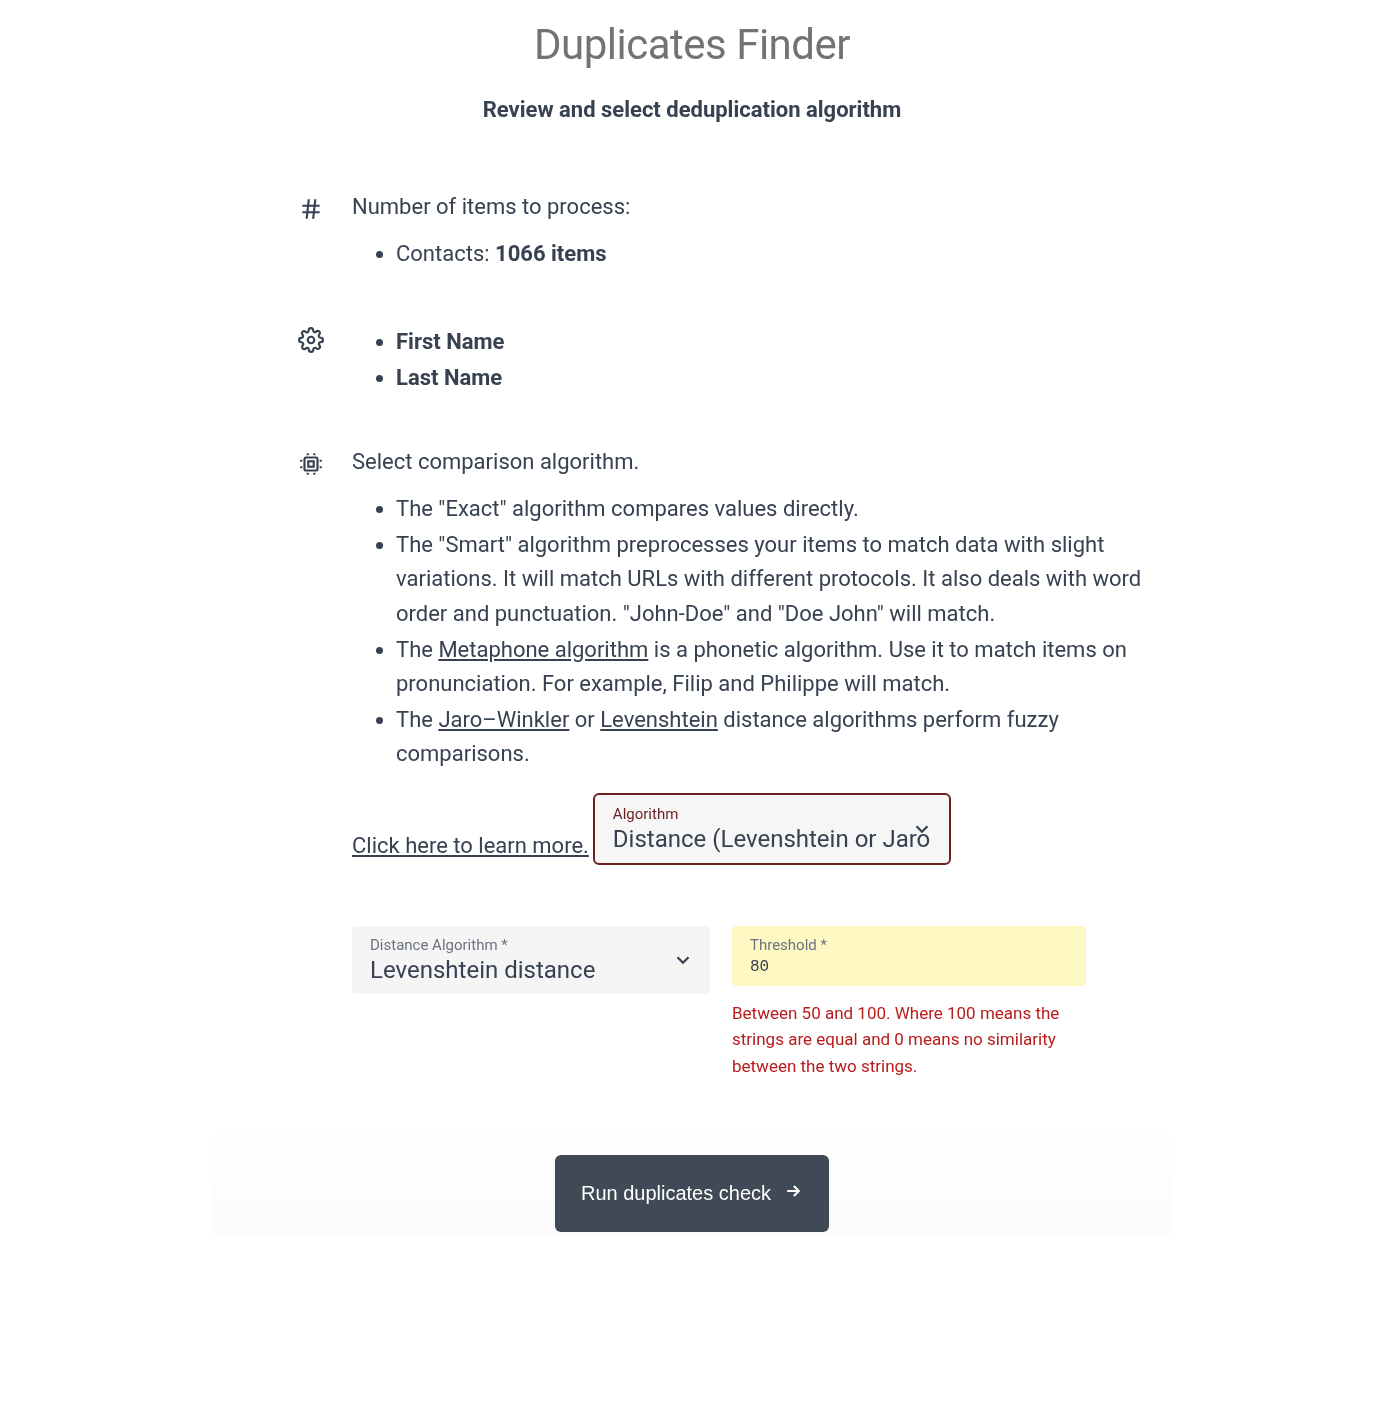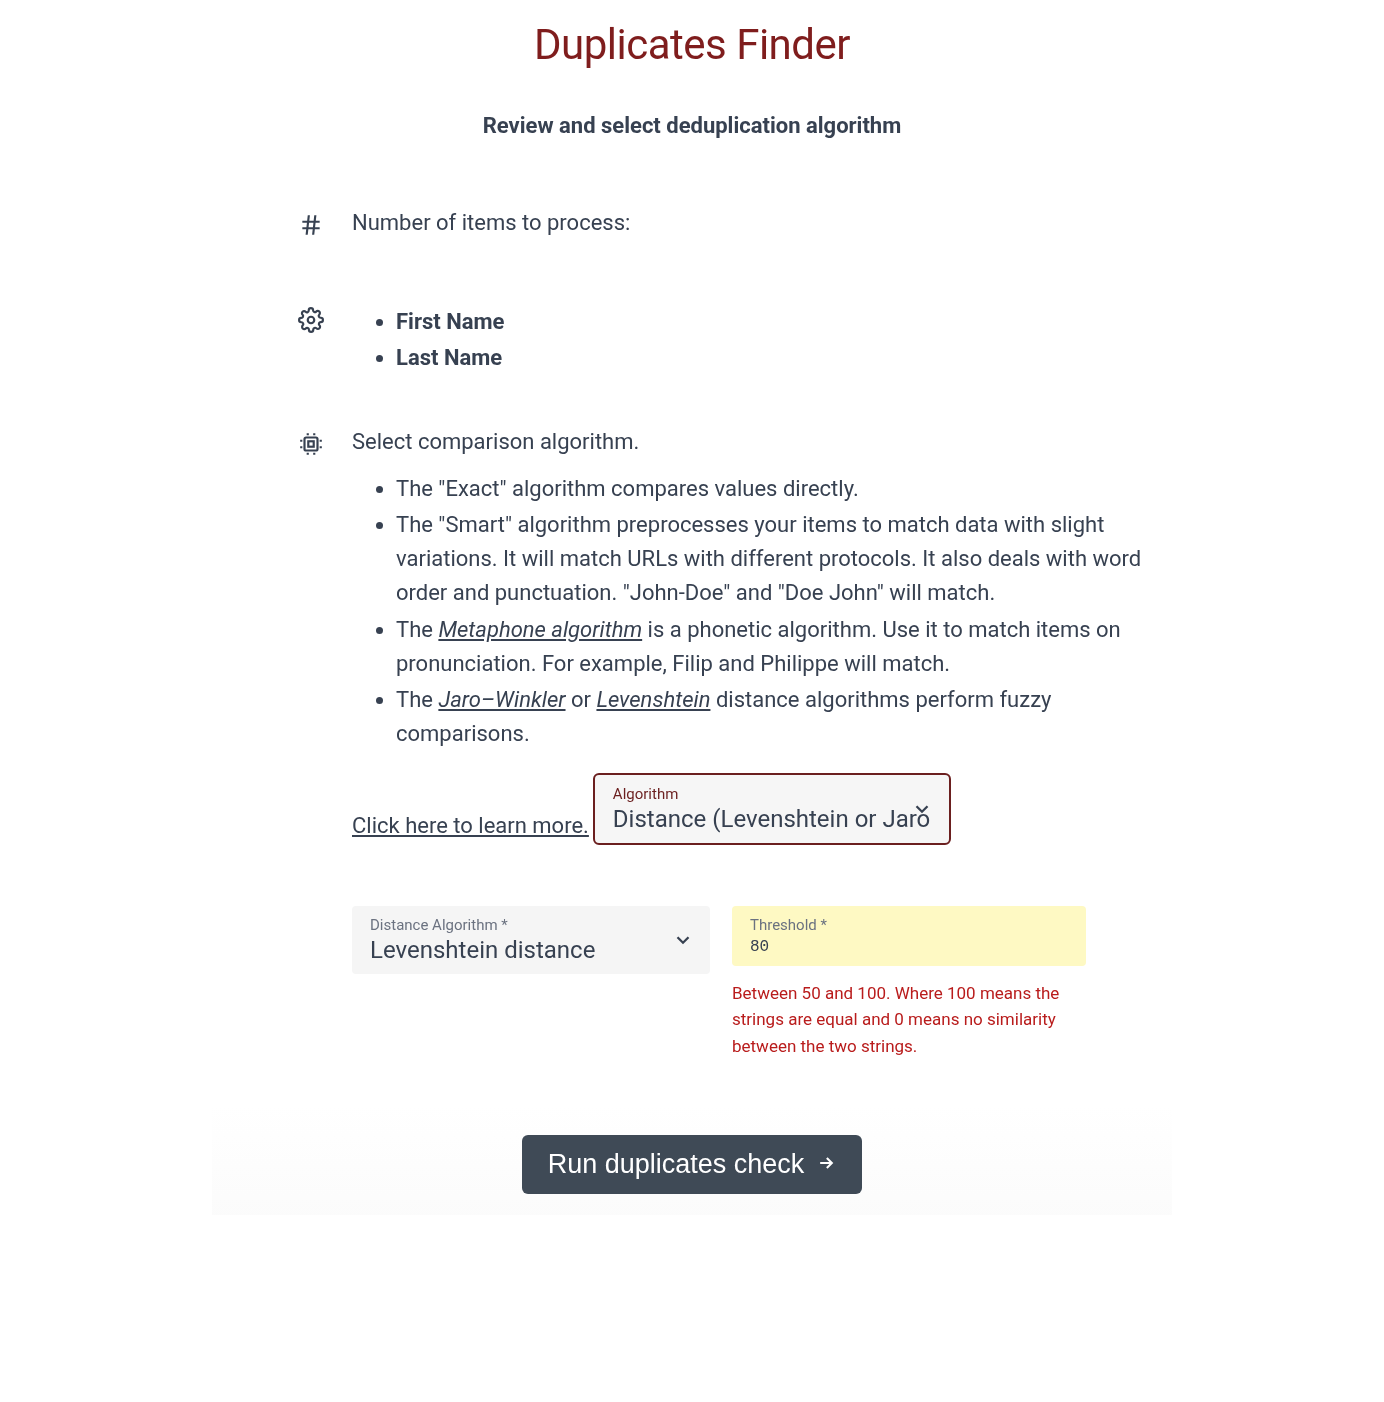--- a/index.html
+++ b/index.html
@@ -16,22 +16,22 @@
     padding: 20px 0;
   }
   .container {
     max-width: 960px;
     margin: 0 auto;
   }
   h1.title {
     font-size: 42px;
     font-weight: 400;
     text-align: center;
-    color: #7f1d1d;
-    margin-bottom: 44px;
+    color: #737373;
+    margin-bottom: 28px;
     letter-spacing: -0.5px;
   }
   .subtitle {
     text-align: center;
     font-size: 22px;
     font-weight: 700;
     color: #374151;
     margin-bottom: 72px;
   }
   .section {
@@ -73,21 +73,20 @@
     line-height: 1.55;
     margin-bottom: 2px;
   }
   .bold {
     font-weight: 700;
   }
   .link {
     text-decoration: underline;
     color: #374151;
     cursor: pointer;
-    font-style: italic;
   }
   .learn-more {
     font-size: 22px;
     text-decoration: underline;
     color: #374151;
     margin-top: 28px;
     margin-bottom: 28px;
     display: inline-block;
     cursor: pointer;
   }
@@ -191,23 +190,23 @@
     height: 110px;
     background: linear-gradient(to bottom, rgba(255,255,255,0), rgba(249,249,249,0.6));
     z-index: -1;
   }
   .run-btn {
     display: inline-flex;
     align-items: center;
     gap: 12px;
     background: #3f4a56;
     color: #ffffff;
-    font-size: 27px;
+    font-size: 20px;
     font-weight: 500;
-    padding: 14px 26px;
+    padding: 26px 26px;
     border: none;
     border-radius: 6px;
     cursor: pointer;
   }
   .run-btn svg {
     width: 20px;
     height: 20px;
     stroke: #ffffff;
     stroke-width: 2.5;
     fill: none;
@@ -221,20 +220,25 @@
   <div class="subtitle">Review and select deduplication algorithm</div>
 
   <div class="section">
     <div class="section-icon">
       <svg viewBox="0 0 24 24">
           <path d="M4 9h16M4 15h16M10 3L8 21M16 3l-2 18"></path>
         </svg>
     </div>
     <div class="section-body">
       <div class="section-heading">Number of items to process:</div>
+      <ul class="bullet">
+        <li>
+          <span>Contacts: </span><span class="bold">1066 items</span>
+        </li>
+      </ul>
     </div>
   </div>
 
   <div class="section">
     <div class="section-icon">
       <svg viewBox="0 0 24 24">
           <circle cx="12" cy="12" r="3"></circle>
           <path d="M19.4 15a1.65 1.65 0 0 0 .33 1.82l.06.06a2 2 0 1 1-2.83 2.83l-.06-.06a1.65 1.65 0 0 0-1.82-.33 1.65 1.65 0 0 0-1 1.51V21a2 2 0 0 1-4 0v-.09a1.65 1.65 0 0 0-1-1.51 1.65 1.65 0 0 0-1.82.33l-.06.06a2 2 0 1 1-2.83-2.83l.06-.06a1.65 1.65 0 0 0 .33-1.82 1.65 1.65 0 0 0-1.51-1H3a2 2 0 0 1 0-4h.09a1.65 1.65 0 0 0 1.51-1 1.65 1.65 0 0 0-.33-1.82l-.06-.06a2 2 0 1 1 2.83-2.83l.06.06a1.65 1.65 0 0 0 1.82.33h0a1.65 1.65 0 0 0 1-1.51V3a2 2 0 0 1 4 0v.09a1.65 1.65 0 0 0 1 1.51h0a1.65 1.65 0 0 0 1.82-.33l.06-.06a2 2 0 1 1 2.83 2.83l-.06.06a1.65 1.65 0 0 0-.33 1.82v0a1.65 1.65 0 0 0 1.51 1H21a2 2 0 0 1 0 4h-.09a1.65 1.65 0 0 0-1.51 1z"></path>
         </svg>
     </div>

